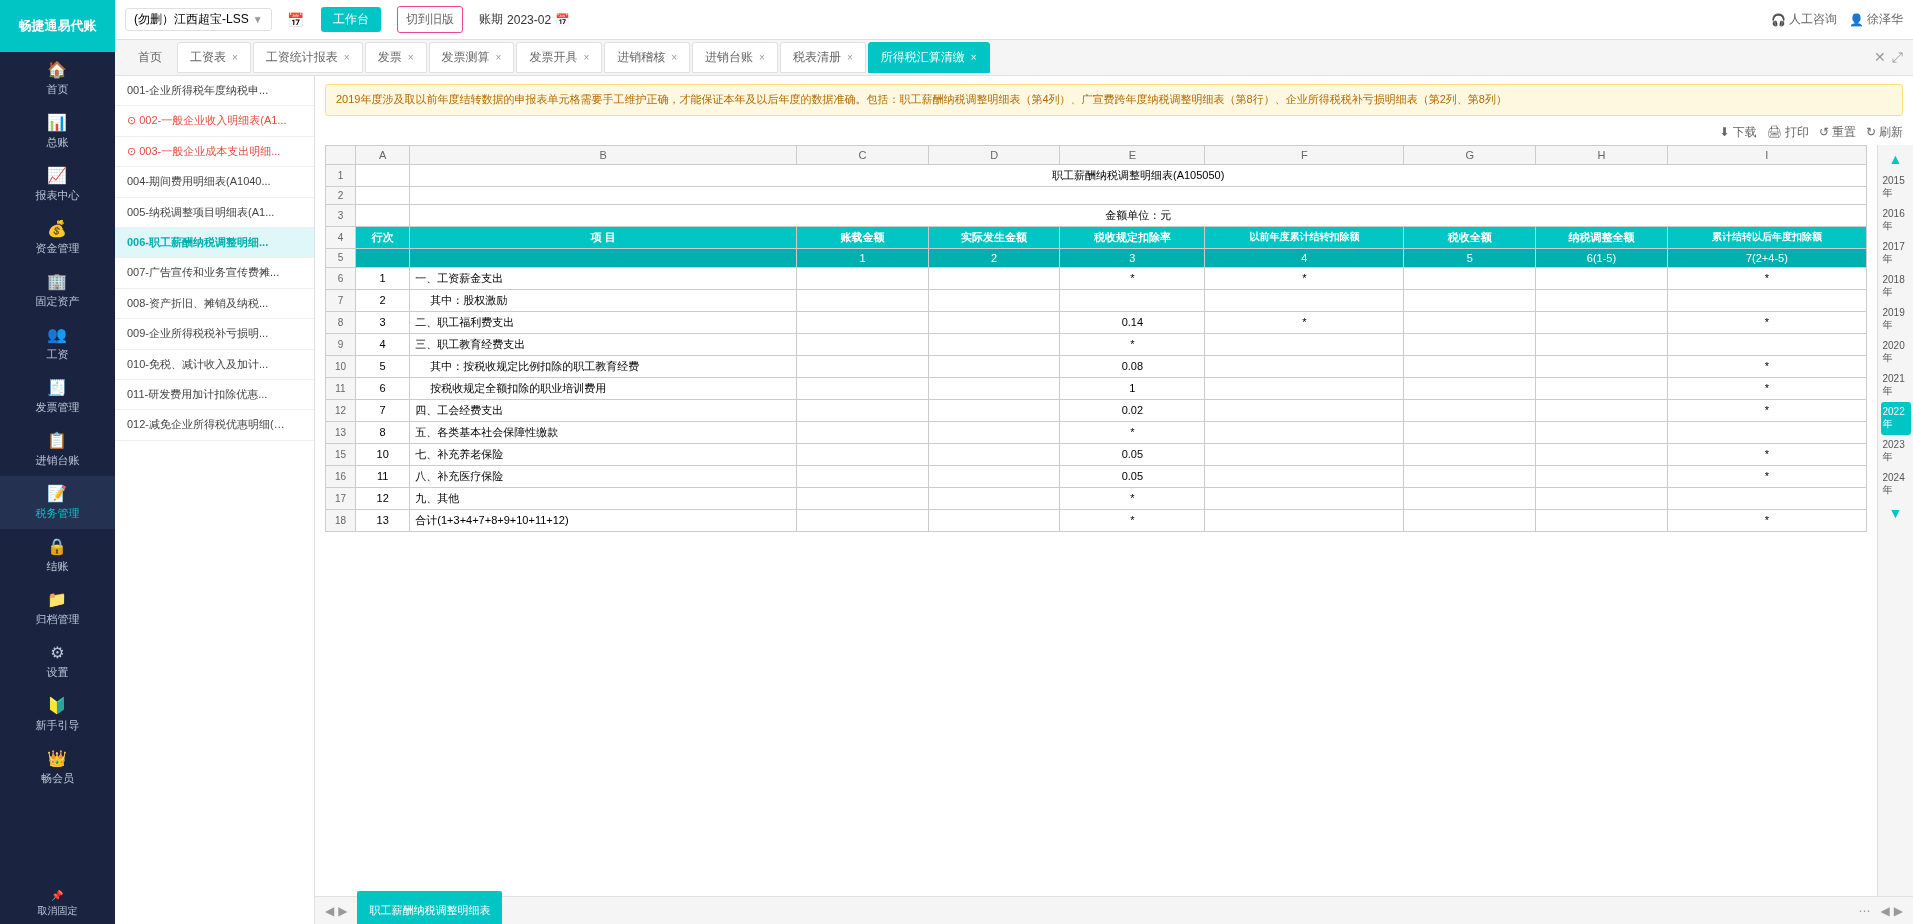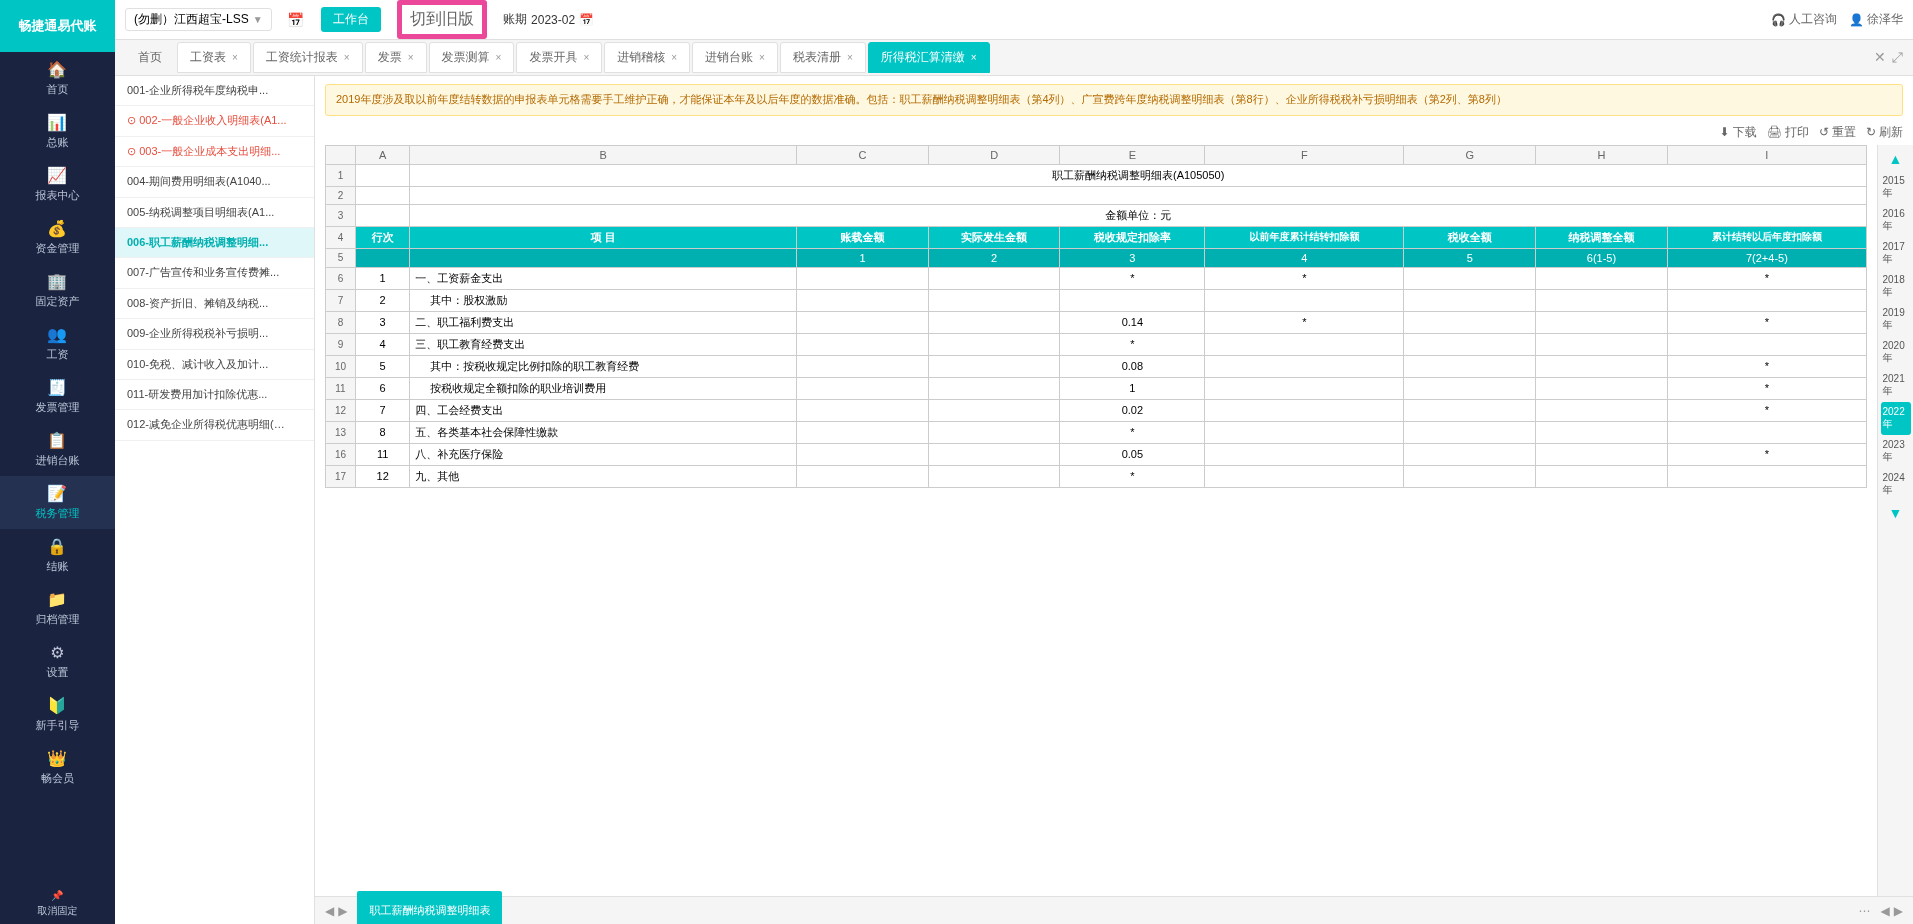--- a/index.html
+++ b/index.html
@@ -15,21 +15,21 @@
     .sidebar-item.small { font-size: 10px; padding: 6px 4px; }
 
     
     .main { flex: 1; display: flex; flex-direction: column; overflow: hidden; }
 
     
     .topbar { background: #fff; height: 40px; display: flex; align-items: center; padding: 0 10px; border-bottom: 1px solid #e0e0e0; gap: 16px; }
     .company-select { display: flex; align-items: center; gap: 4px; border: 1px solid #e0e0e0; border-radius: 3px; padding: 2px 8px; font-size: 12px; cursor: pointer; }
     .company-select .arrow { color: #999; font-size: 10px; }
     .btn-workspace { background: #00c5c5; color: #fff; border: none; border-radius: 3px; padding: 4px 12px; font-size: 12px; cursor: pointer; }
-    .btn-old { background: #fff; color: #666; border: 5px solid #ec4899; border-radius: 3px; padding: 4px 8px; font-size: 16px; cursor: pointer; }
+    .btn-old { background: #fff; color: #666; border: 1px solid #ec4899; border-radius: 3px; padding: 4px 8px; font-size: 12px; cursor: pointer; }
     .period { font-size: 12px; color: #333; display: flex; align-items: center; gap: 4px; }
     .topbar-right { margin-left: auto; display: flex; align-items: center; gap: 12px; font-size: 12px; color: #666; }
 
     
     .tabbar { background: #f5f5f5; border-bottom: 1px solid #e0e0e0; display: flex; align-items: center; padding: 0 10px; height: 36px; overflow-x: auto; gap: 2px; }
     .tab { padding: 6px 12px; font-size: 12px; color: #666; cursor: pointer; border: 1px solid transparent; border-radius: 3px 3px 0 0; white-space: nowrap; display: flex; align-items: center; gap: 4px; background: #fff; border-color: #e0e0e0; }
     .tab.home { background: #f5f5f5; border-color: transparent; }
     .tab.active { background: #00c5c5; color: #fff; border-color: #00c5c5; }
     .tab .close { font-size: 10px; color: #999; cursor: pointer; margin-left: 2px; }
     .tab.active .close { color: #fff; }
@@ -430,20 +430,32 @@
     <td class="text-left">五、各类基本社会保障性缴款</td>
     <td></td>
     <td></td>
     <td>*</td>
     <td></td>
     <td></td>
     <td></td>
     <td></td>
   </tr>
                 <tr class="data-row">
+    <td class="row-num">15</td>
+    <td>10</td>
+    <td class="text-left">七、补充养老保险</td>
+    <td></td>
+    <td></td>
+    <td>0.05</td>
+    <td></td>
+    <td></td>
+    <td></td>
+    <td>*</td>
+  </tr>
+                <tr class="data-row">
     <td class="row-num">16</td>
     <td>11</td>
     <td class="text-left">八、补充医疗保险</td>
     <td></td>
     <td></td>
     <td>0.05</td>
     <td></td>
     <td></td>
     <td></td>
     <td>*</td>
@@ -452,20 +464,32 @@
     <td class="row-num">17</td>
     <td>12</td>
     <td class="text-left">九、其他</td>
     <td></td>
     <td></td>
     <td>*</td>
     <td></td>
     <td></td>
     <td></td>
     <td></td>
+  </tr>
+                <tr class="data-row">
+    <td class="row-num">18</td>
+    <td>13</td>
+    <td class="text-left">合计(1+3+4+7+8+9+10+11+12)</td>
+    <td></td>
+    <td></td>
+    <td>*</td>
+    <td></td>
+    <td></td>
+    <td></td>
+    <td>*</td>
   </tr>
               </tbody>
           </table>
         </div>
 
         <div class="year-sidebar">
           <div class="year-nav">▲</div>
           <div id="year-items">
               <div class="year-item">2015年</div>
               <div class="year-item">2016年</div>

